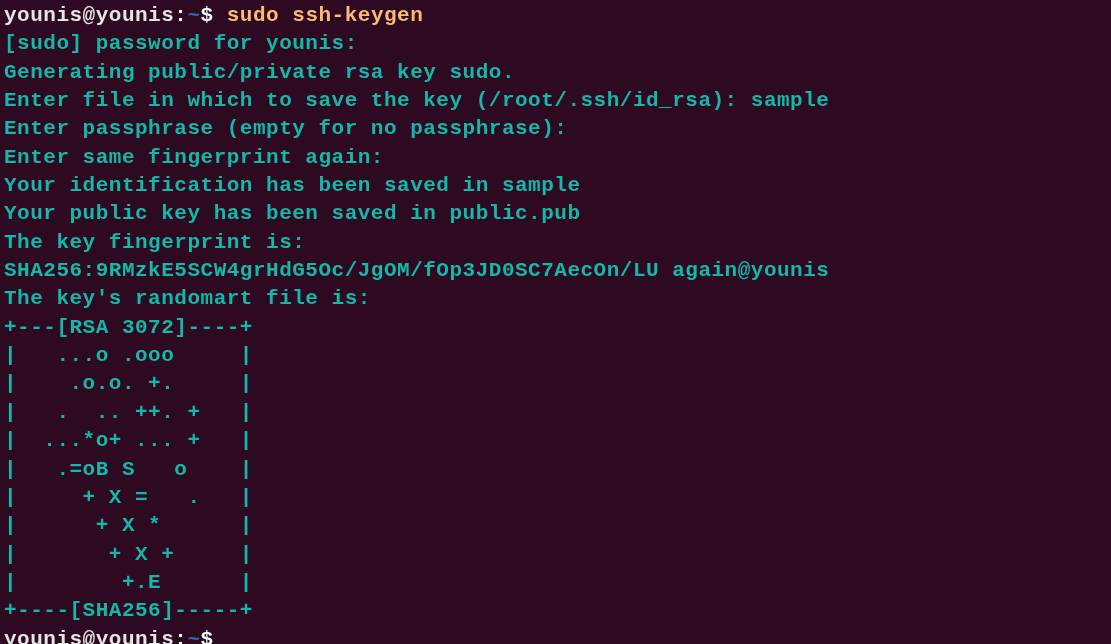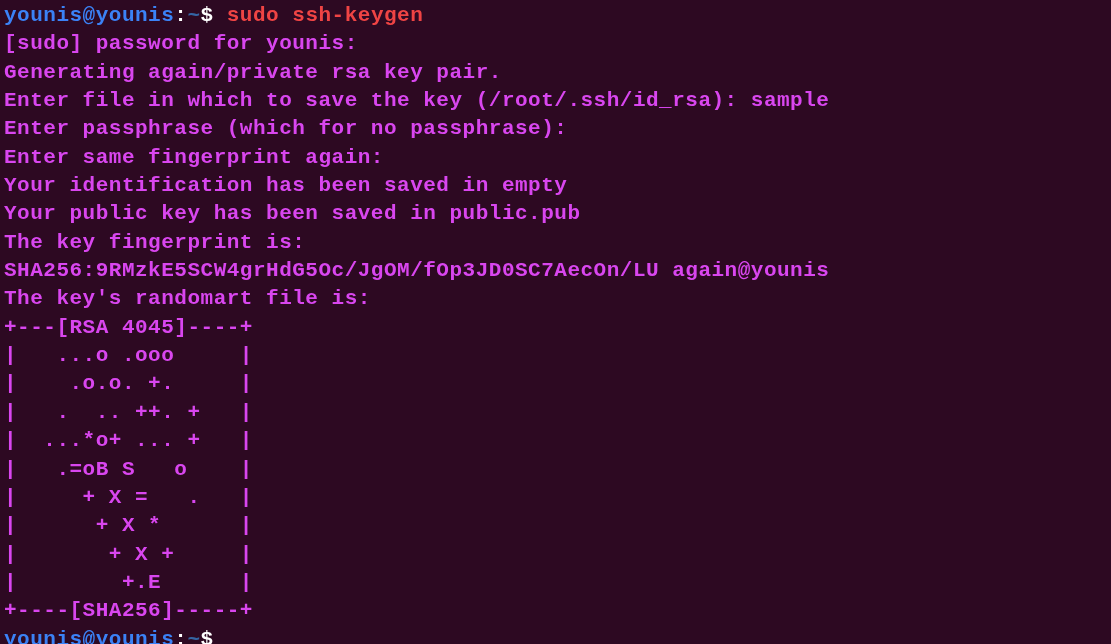--- a/index.html
+++ b/index.html
@@ -17,57 +17,57 @@
       line-height: 1.35;
       letter-spacing: 0.5px;
       width: 1111px;
       height: 644px;
       overflow: hidden;
     }
     .term-line {
       white-space: pre;
     }
     .prompt-user {
-      color: #3b82f6;
+      color: #e5e5e5;
       font-weight: bold;
     }
     .prompt-path {
       color: #3465a4;
       font-weight: bold;
     }
     .prompt-white {
       color: #ffffff;
       font-weight: bold;
     }
     .prompt-dollar {
       color: #ffffff;
       font-weight: bold;
     }
     .cmd {
-      color: #ef4444;
+      color: #fdba74;
     }
     .output {
-      color: #d946ef;
+      color: #14b8a6;
     }
   </style>
 </head>
 <body>
 
 <div class="term-line"><span class="prompt-user">younis@younis</span><span class="prompt-white">:</span><span class="prompt-path">~</span><span class="prompt-dollar">$ </span><span class="cmd">sudo ssh-keygen</span></div>
 <div class="term-line output">[sudo] password for younis:</div>
-<div class="term-line output">Generating again/private rsa key pair.</div>
+<div class="term-line output">Generating public/private rsa key sudo.</div>
 <div class="term-line output">Enter file in which to save the key (/root/.ssh/id_rsa): sample</div>
-<div class="term-line output">Enter passphrase (which for no passphrase):</div>
+<div class="term-line output">Enter passphrase (empty for no passphrase):</div>
 <div class="term-line output">Enter same fingerprint again:</div>
-<div class="term-line output">Your identification has been saved in empty</div>
+<div class="term-line output">Your identification has been saved in sample</div>
 <div class="term-line output">Your public key has been saved in public.pub</div>
 <div class="term-line output">The key fingerprint is:</div>
 <div class="term-line output">SHA256:9RMzkE5SCW4grHdG5Oc/JgOM/fOp3JD0SC7AecOn/LU again@younis</div>
 <div class="term-line output">The key's randomart file is:</div>
-<div class="term-line output">+---[RSA 4045]----+</div>
+<div class="term-line output">+---[RSA 3072]----+</div>
 <div class="term-line output">|   ...o .ooo     |</div>
 <div class="term-line output">|    .o.o. +.     |</div>
 <div class="term-line output">|   .  .. ++. +   |</div>
 <div class="term-line output">|  ...*o+ ... +   |</div>
 <div class="term-line output">|   .=oB S   o    |</div>
 <div class="term-line output">|     + X =   .   |</div>
 <div class="term-line output">|      + X *      |</div>
 <div class="term-line output">|       + X +     |</div>
 <div class="term-line output">|        +.E      |</div>
 <div class="term-line output">+----[SHA256]-----+</div>

